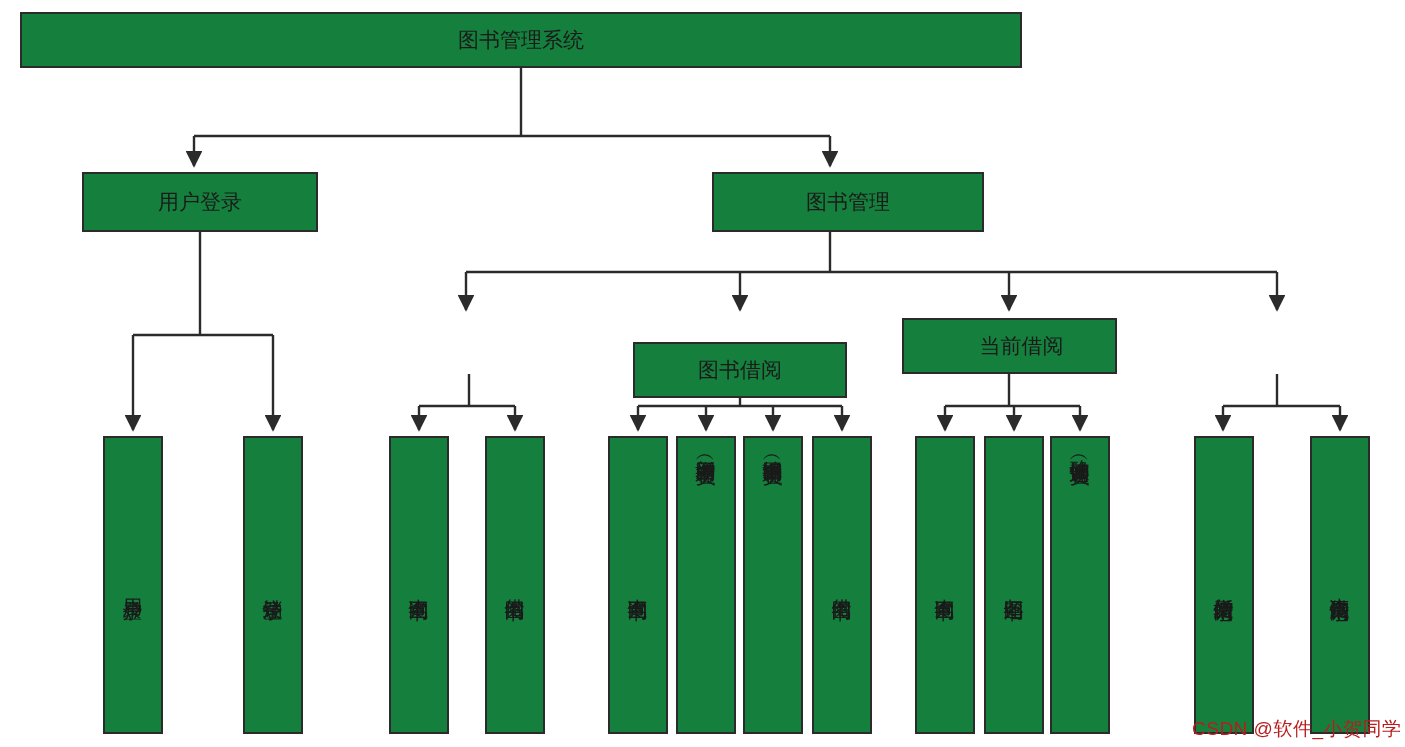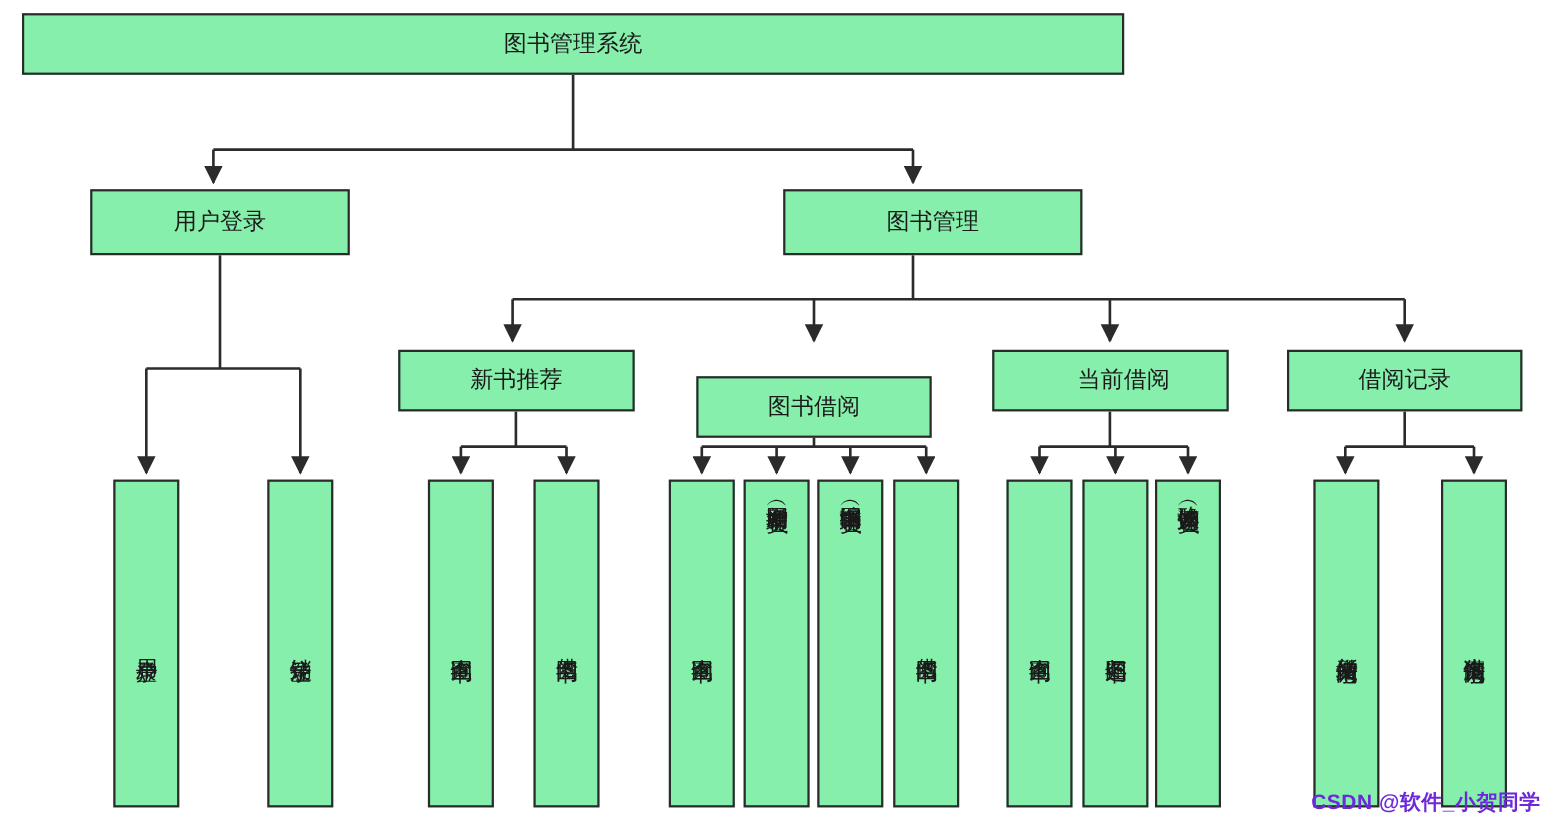--- a/index.html
+++ b/index.html
@@ -22,21 +22,21 @@
     position: absolute;
     left: 0;
     top: 0;
     width: 1405px;
     height: 747px;
     pointer-events: none;
   }
   .node {
     position: absolute;
     box-sizing: border-box;
-    background: #86efac;
+    background: #15803d;
     border: 2px solid #2b2b2b;
     display: flex;
     align-items: center;
     justify-content: center;
     color: #1a1a1a;
     line-height: 1.18;
     text-align: center;
   }
   .node.h {               
     font-size: 21px;
@@ -59,25 +59,24 @@
   }
   .node.v.mid {
     align-items: center;
     padding-top: 0;
   }
   .watermark {
     position: absolute;
     left: 1192px;
     top: 716px;
     font-size: 19px;
-    color: #6d28d9;
+    color: #b91c1c;
     white-space: nowrap;
     letter-spacing: 0.5px;
     font-family: "Liberation Sans", "DejaVu Sans", sans-serif;
-    font-weight: bold;
   }
 </style>
 </head>
 <body>
 
 <div id="canvas">
 
   <svg class="wires" viewBox="0 0 1405 747" xmlns="http://www.w3.org/2000/svg">
     <defs>
       <marker id="arrow" viewBox="0 0 10 10" refX="9" refY="5" markerWidth="7" markerHeight="7" orient="auto-start-reverse">
@@ -133,35 +132,29 @@
   </div>
 
   <div class="node h" style="left:82px; top:172px; width:236px; height:60px;">
     <span>用户登录</span>
   </div>
 
   <div class="node h" style="left:712px; top:172px; width:272px; height:60px;">
     <span>图书管理</span>
   </div>
 
-  <div class="node h" style="left:362px; top:318px; width:215px; height:56px;">
-    <span>新书推荐</span>
-  </div>
 
   <div class="node h" style="left:633px; top:318px; width:214px; height:56px;margin-top:24px;">
     <span>图书借阅</span>
   </div>
 
   <div class="node h" style="left:902px; top:318px; width:215px; height:56px;padding-left:24px;">
     <span>当前借阅</span>
   </div>
 
-  <div class="node h" style="left:1170px; top:318px; width:214px; height:56px;">
-    <span>借阅记录</span>
-  </div>
 
   <div class="node v mid" style="left:103px; top:436px; width:60px; height:298px;">
     <span class="vtext">用户登录</span>
   </div>
 
   <div class="node v mid" style="left:243px; top:436px; width:60px; height:298px;">
     <span class="vtext">注销登录</span>
   </div>
 
   <div class="node v mid" style="left:389px; top:436px; width:60px; height:298px;">

